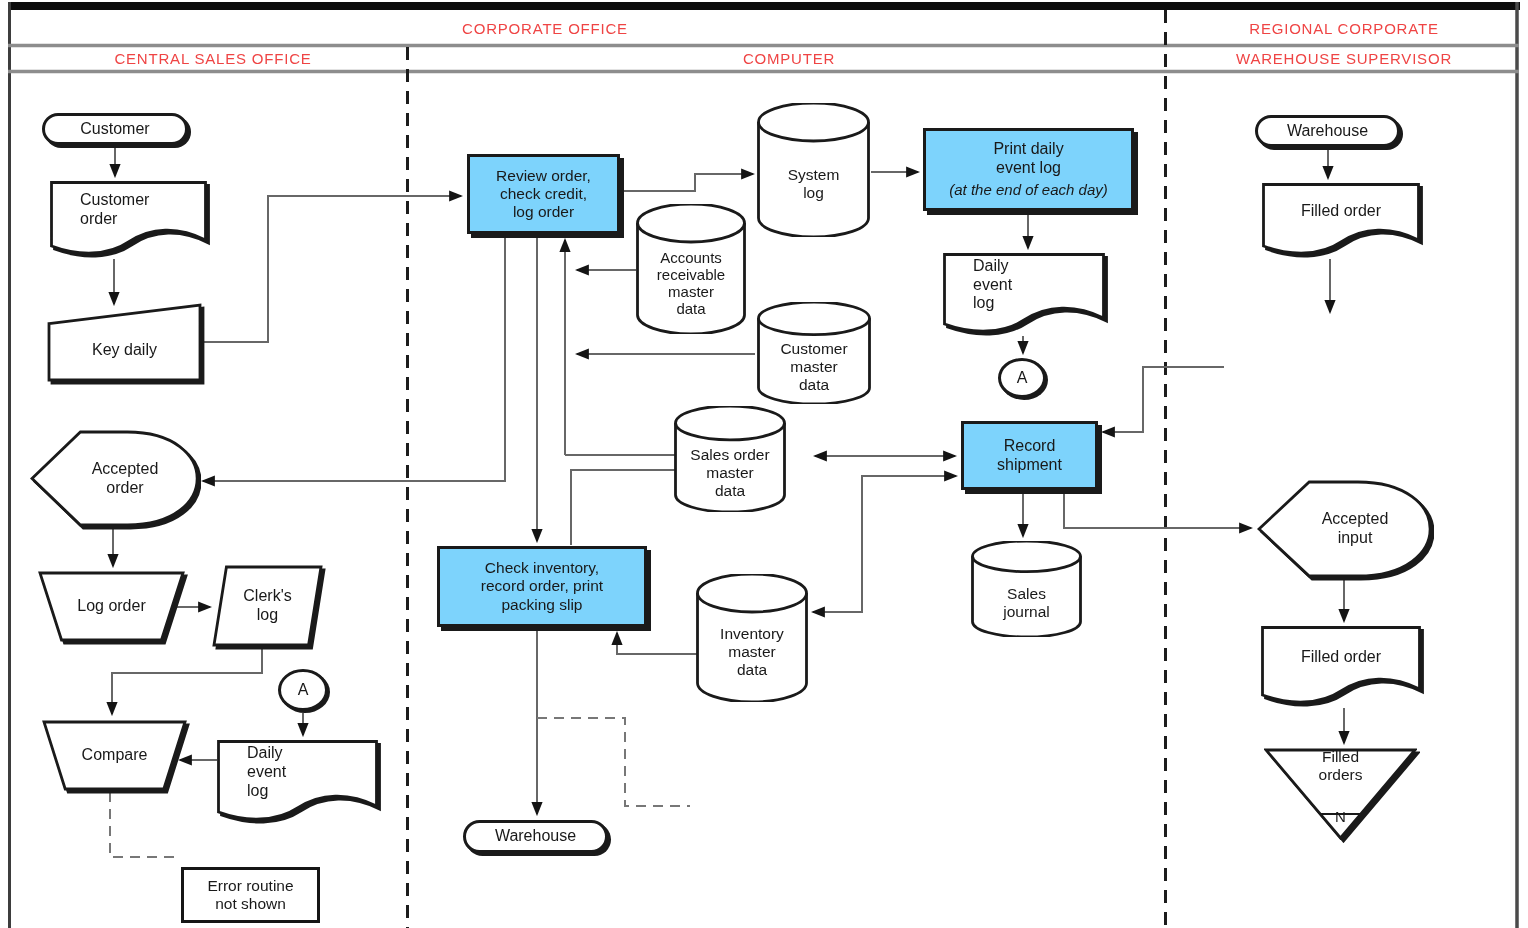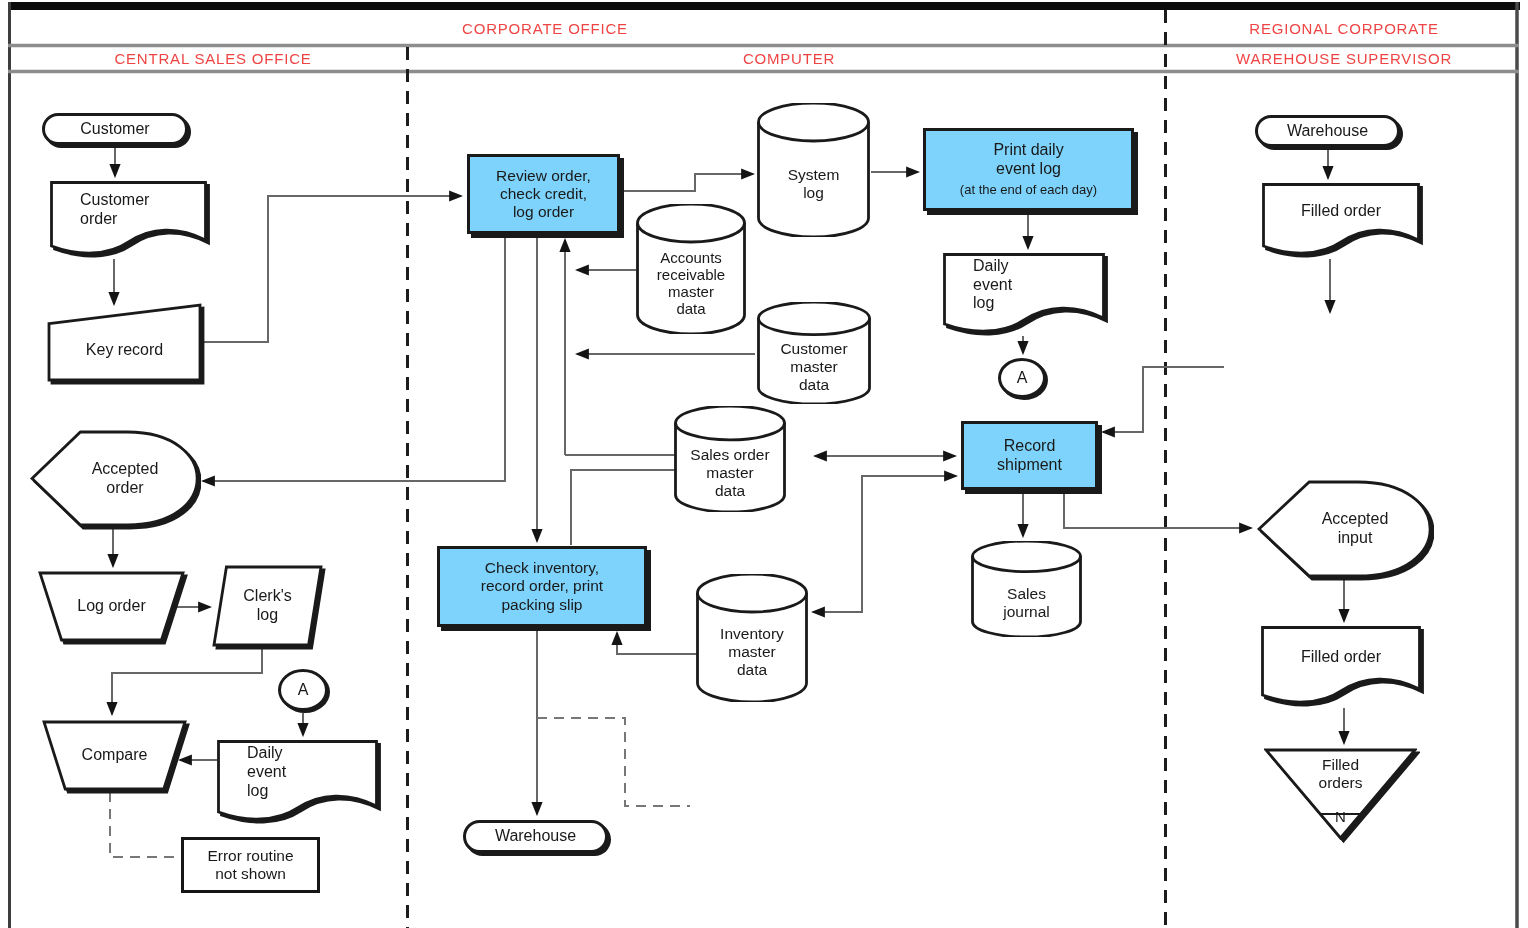--- a/index.html
+++ b/index.html
@@ -10,34 +10,34 @@
   #canvas{position:relative;width:1528px;height:928px;background:var(--paper);overflow:hidden;}
   #chrome,#wires{position:absolute;left:0;top:0;width:1528px;height:928px;}
   .hdr{position:absolute;transform:translate(-50%,-50%);font-size:15px;letter-spacing:.8px;
        color:#ef4444;white-space:nowrap;font-weight:400;}
   .node{position:absolute;box-sizing:border-box;}
   .node svg.shape{position:absolute;left:0;top:0;filter:drop-shadow(3px 3px 0 #1a1a1a);}
   .node.noshadow svg.shape{filter:none;}
   .lbl{position:absolute;inset:0;display:flex;align-items:center;justify-content:center;
        text-align:center;white-space:pre-line;font-size:16px;line-height:1.18;color:#191919;}
   .stack{flex-direction:column;}
-  .sub{font-size:13px;margin-top:3px;}
+  .sub{font-size:15px;margin-top:3px;font-style:italic;}
   .pill{border:3.5px solid var(--ink);border-radius:17px;background:#fff;box-shadow:3px 3px 0 #1a1a1a;}
   .proc{border:3px solid var(--ink);background:#7dd3fc;box-shadow:4px 4px 0 #1a1a1a;}
-  .note{border:3px solid #161616;background:#fff;}
+  .note{border:3px solid #161616;background:#fff;margin-top:30px;}
   .note2{border:2.5px solid #222;background:#fff;}
   .acirc{border:3px solid var(--ink);border-radius:50%;background:#fff;box-shadow:2px 2px 0 #1a1a1a;}
   .doc .lbl{padding-bottom:18px;}
   .doc.la .lbl{justify-content:flex-start;text-align:left;padding-left:30px;}
   .cyl .lbl{padding-top:28px;font-size:15.5px;}
   .cyl.small .lbl{font-size:15px;line-height:1.14;}
   .disp .lbl{padding-left:22px;}
   .mi1 .lbl{padding-top:16px;}
   .mi2 .lbl{padding-top:46px;}
-  .tri .lbl{align-items:flex-start;padding-top:8px;font-size:15.5px;line-height:1.15;}
+  .tri .lbl{align-items:flex-start;padding-top:0;font-size:15.5px;line-height:1.15;}
   .nlbl{position:absolute;left:0;right:0;top:60px;text-align:center;font-size:15px;color:#191919;}
   .chk .lbl,.rev .lbl{font-size:15.5px;}
 </style>
 </head>
 <body>
 
 <div id="canvas">
 
   <svg id="chrome">
     <rect x="8" y="2" width="1512" height="8" fill="#0c0c0c"></rect>
@@ -104,21 +104,21 @@
       <svg class="shape" width="157" height="76" viewBox="0 0 157 76">
         <path d="M1.5,1.5 L155.5,1.5 L155.5,59 C128.73999999999998,45 100.48,46 78.5,61 C58.089999999999996,75 28.259999999999998,75 1.5,65 Z" fill="#fff" stroke="var(--ink)" stroke-width="2.8"></path>
       </svg>
     <span class="lbl">Customer
 order</span>
   </div>
   <div class="node mi1" style="left:47px;top:303px;width:155px;height:79px">
       <svg class="shape" width="155" height="79" viewBox="0 0 155 79">
         <path d="M2,20.54 L153,2 L153,77 L2,77 Z" fill="#fff" stroke="var(--ink)" stroke-width="2.8"></path>
       </svg>
-    <span class="lbl">Key record</span>
+    <span class="lbl">Key daily</span>
   </div>
   <div class="node disp" style="left:30px;top:430px;width:168px;height:97px">
       <svg class="shape" width="168" height="97" viewBox="0 0 168 97">
         <path d="M2,48.5 L50.4,2 L97.44,2 C190.3944,2 190.3944,95 97.44,95 L50.4,95 Z" fill="#fff" stroke="var(--ink)" stroke-width="2.8"></path>
       </svg>
     <span class="lbl">Accepted
 order</span>
   </div>
   <div class="node" style="left:38px;top:571px;width:147px;height:71px">
       <svg class="shape" width="147" height="71" viewBox="0 0 147 71">

